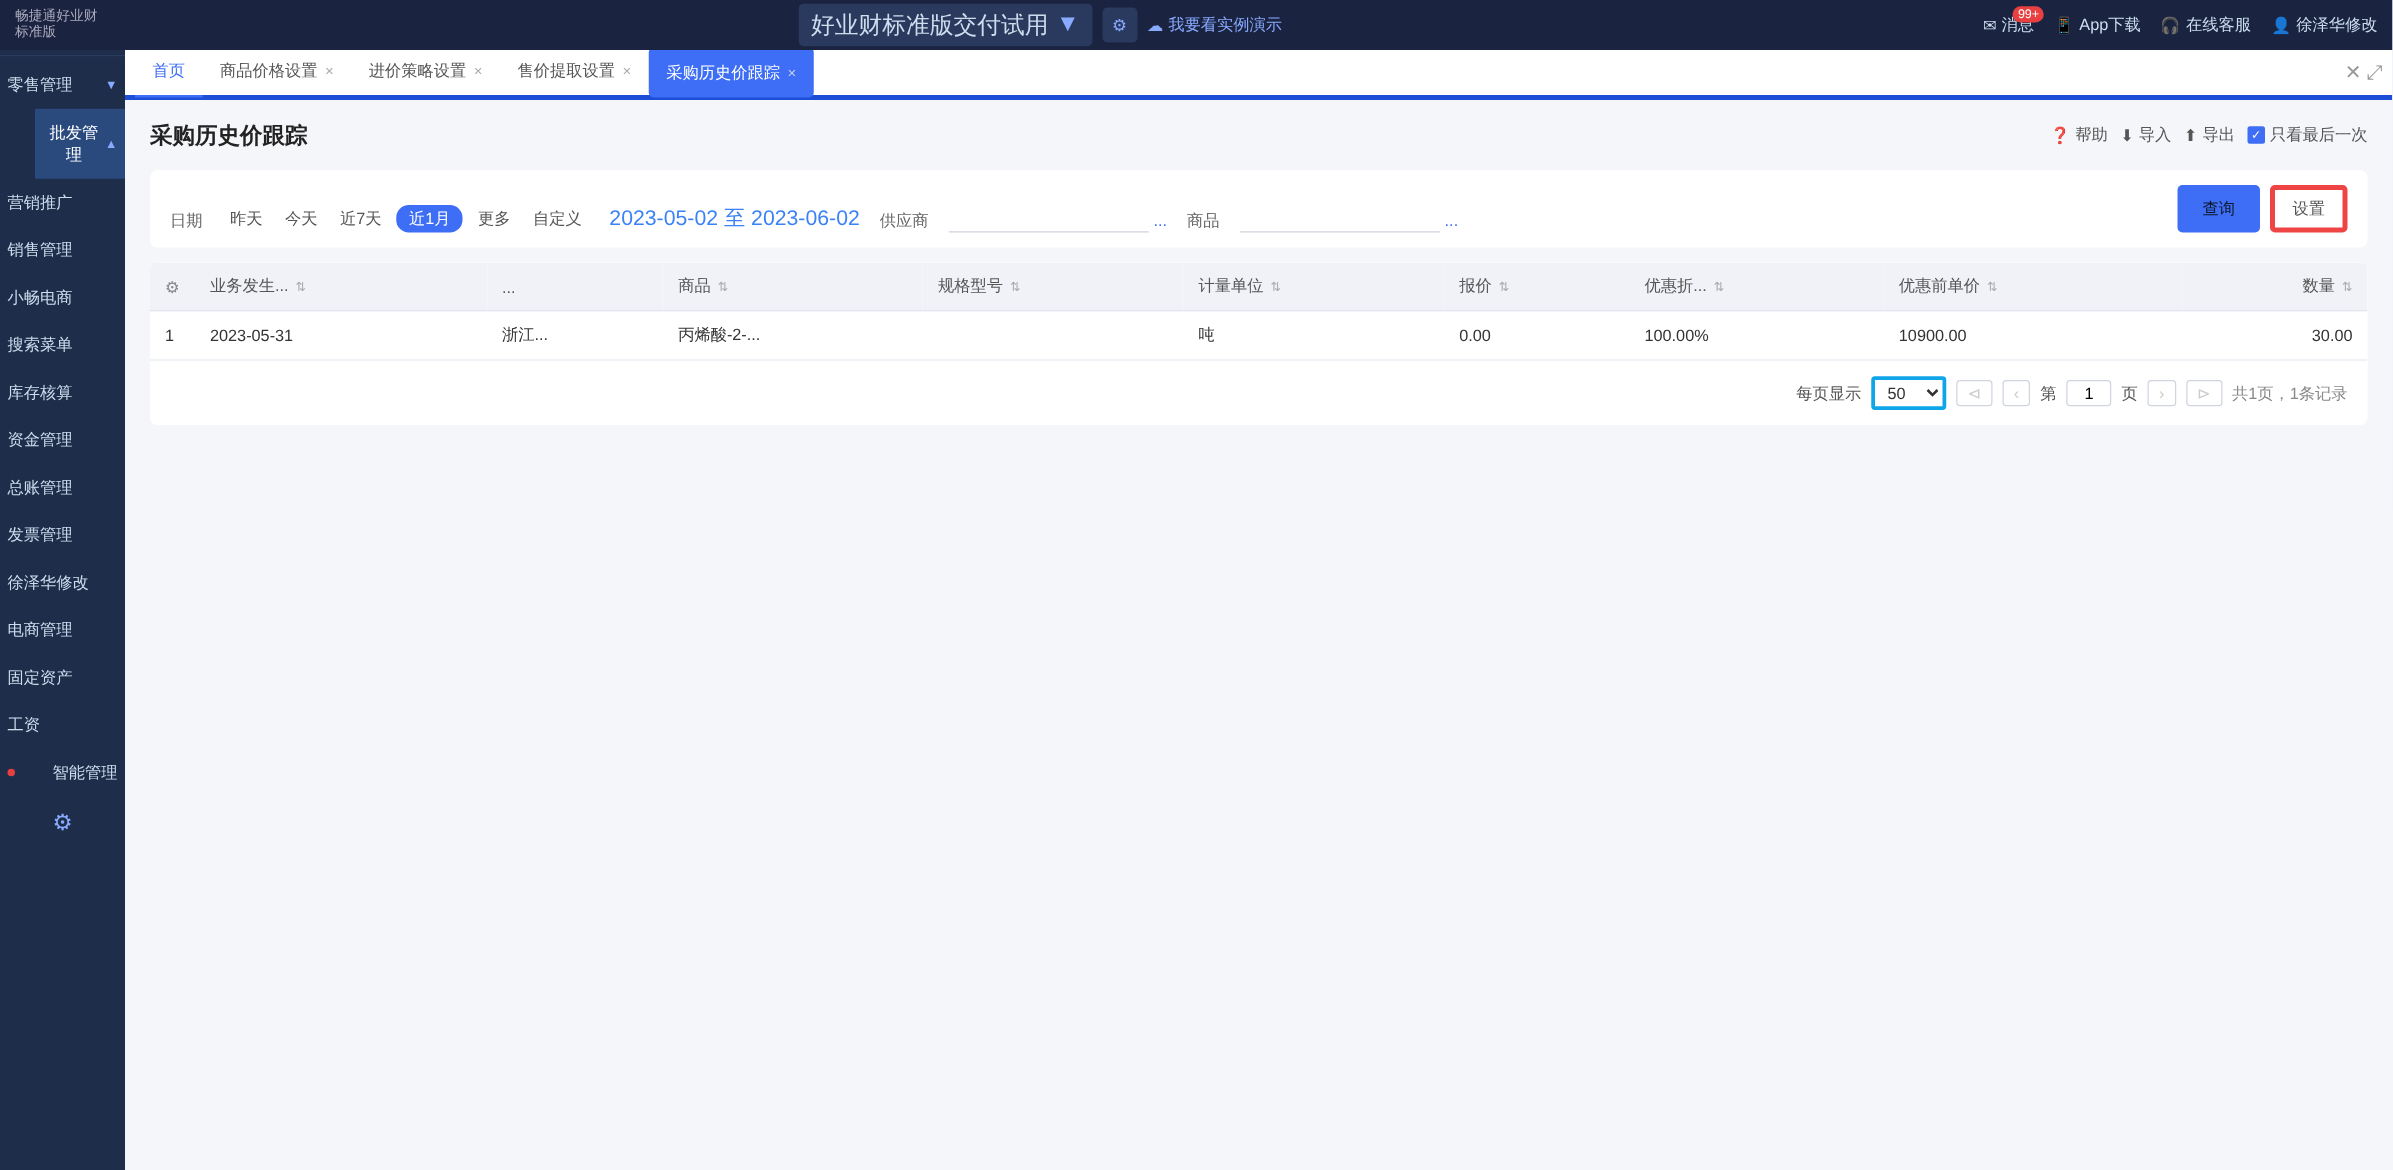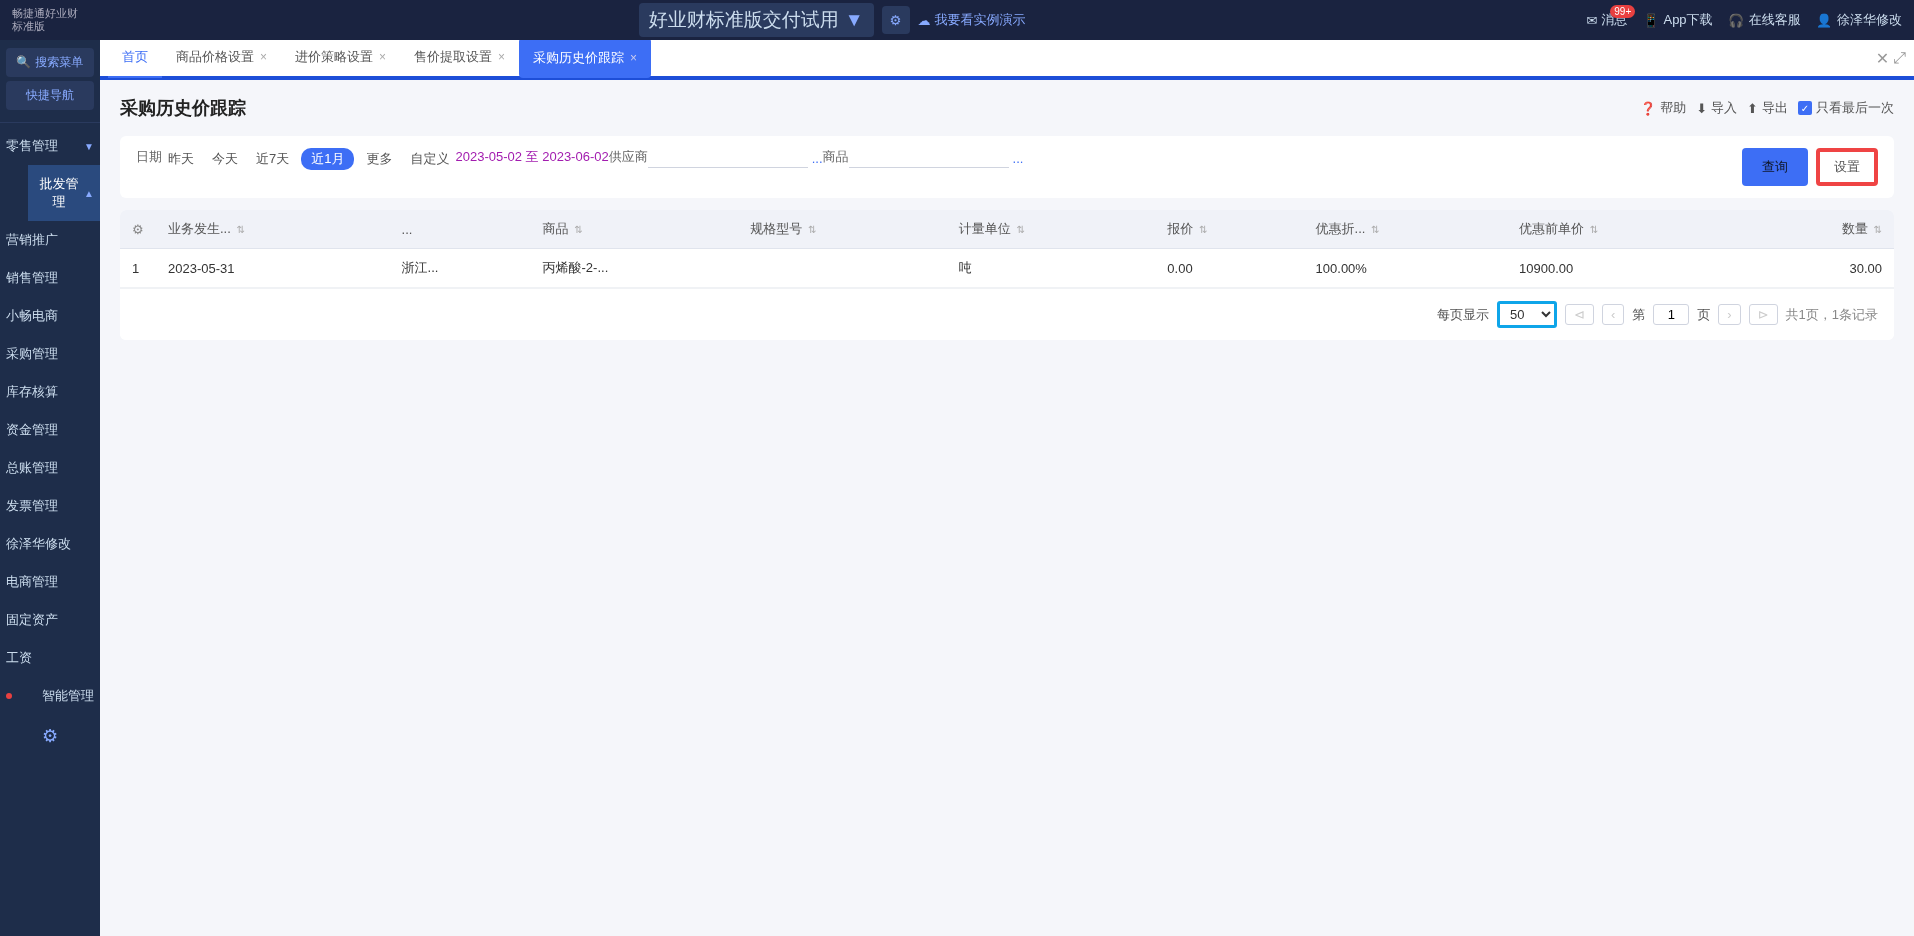--- a/index.html
+++ b/index.html
@@ -55,26 +55,26 @@
     
     .page-header { display: flex; align-items: center; justify-content: space-between; margin-bottom: 16px; }
     .page-title { font-size: 18px; font-weight: bold; color: #222; }
     .page-actions { display: flex; align-items: center; gap: 10px; font-size: 13px; color: #555; }
     .page-actions .action-item { display: flex; align-items: center; gap: 4px; cursor: pointer; }
     .only-last-checkbox { display: flex; align-items: center; gap: 4px; cursor: pointer; }
     .checkbox-blue { width: 14px; height: 14px; background: #3d6ef5; border-radius: 2px; display: inline-flex; align-items: center; justify-content: center; color: #fff; font-size: 10px; }
 
     
     .filter-bar { background: #fff; border-radius: 6px; padding: 12px 16px; margin-bottom: 12px; }
-    .filter-row { display: flex; align-items: flex-start; flex-wrap: wrap; }
+    .filter-row { display: flex; align-items: flex-end; gap: 16px; flex-wrap: wrap; }
     .filter-label { color: #666; font-size: 13px; white-space: nowrap; }
     .date-options { display: flex; align-items: center; gap: 6px; }
     .date-btn { background: none; border: none; color: #555; cursor: pointer; font-size: 13px; padding: 2px 6px; border-radius: 3px; }
     .date-btn.active { background: #3d6ef5; color: #fff; border-radius: 10px; padding: 2px 10px; }
-    .date-range { color: #a21caf; font-size: 13px; }
+    .date-range { color: #3b82f6; font-size: 17px; }
     .filter-input-wrap { display: flex; align-items: center; gap: 4px; }
     .filter-input { border: none; border-bottom: 1px solid #d0d4df; outline: none; padding: 2px 6px; font-size: 13px; width: 160px; color: #333; }
     .filter-more { color: #3d6ef5; cursor: pointer; font-size: 13px; }
     .filter-actions { margin-left: auto; display: flex; gap: 8px; }
     .btn-query { background: #3d6ef5; color: #0f172a; border: none; border-radius: 4px; padding: 6px 20px; cursor: pointer; font-size: 13px; }
     .btn-setting { background: #fff; color: #555; border: 4px solid #ef4444; border-radius: 4px; padding: 6px 14px; cursor: pointer; font-size: 13px; }
 
     
     .data-table-wrap { background: #fff; border-radius: 6px; overflow: hidden; }
     .data-table { width: 100%; border-collapse: collapse; font-size: 13px; }
@@ -132,49 +132,40 @@
     <div class="top-right-item">
       <span>👤</span>
       <span>徐泽华修改</span>
     </div>
   </div>
 </div>
 
 <div class="main-layout">
 
   <div class="sidebar">
-    <div class="sidebar-search">
-      <button class="sidebar-search-btn">
-        <span>🔍</span>
-        <span>搜索菜单</span>
-      </button>
-      <button class="sidebar-nav-btn">
-        <span>快捷导航</span>
-      </button>
-    </div>
     <div class="sidebar-divider"></div>
     <div class="sidebar-item">
       <span>零售管理</span>
       <span class="arrow">▼</span>
     </div>
     <div class="sidebar-item active">
       <span>批发管理</span>
       <span class="arrow">▲</span>
     </div>
     <div class="sidebar-item">
       <span>营销推广</span>
     </div>
     <div class="sidebar-item">
       <span>销售管理</span>
     </div>
     <div class="sidebar-item">
       <span>小畅电商</span>
     </div>
     <div class="sidebar-item">
-      <span>采购管理</span>
+      <span>搜索菜单</span>
     </div>
     <div class="sidebar-item">
       <span>库存核算</span>
     </div>
     <div class="sidebar-item">
       <span>资金管理</span>
     </div>
     <div class="sidebar-item">
       <span>总账管理</span>
     </div>

